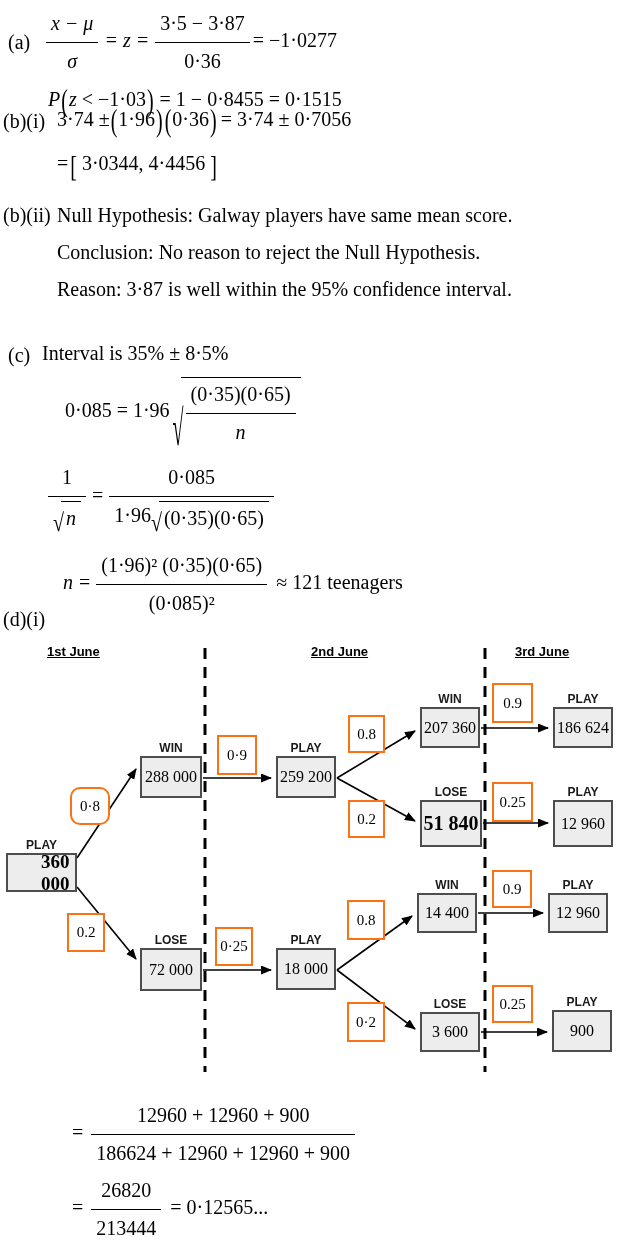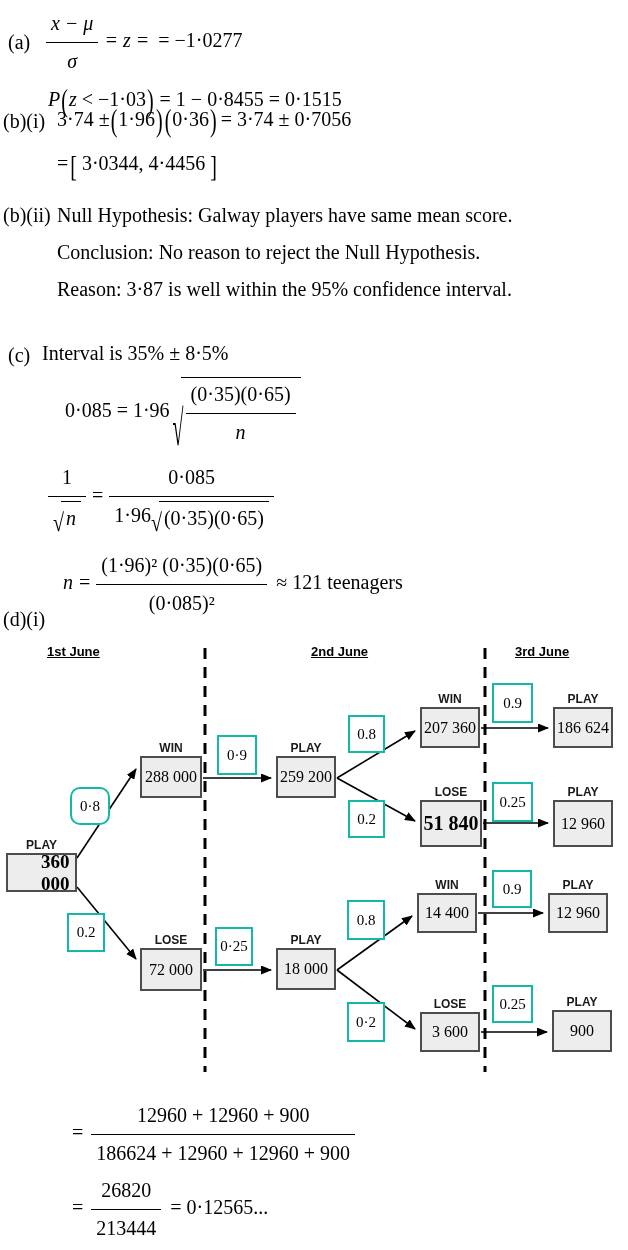--- a/index.html
+++ b/index.html
@@ -29,32 +29,32 @@
   .dash{stroke:#000;stroke-width:3;stroke-dasharray:11 8;}
   .arr{stroke:#000;stroke-width:1.6;}
   .thead{position:absolute;width:80px;text-align:left;font:700 13px "Liberation Sans",sans-serif;text-decoration:underline;}
   .tnode{position:absolute;background:#ededed;border:2px solid #4d4d4d;box-sizing:border-box;
          display:flex;align-items:center;justify-content:center;}
   .ttl{position:absolute;left:-12px;right:-12px;top:-17px;text-align:center;
        font:700 12px "Liberation Sans",sans-serif;color:#1a1a1a;}
   .tval{font-family:"Liberation Serif",serif;font-size:16px;}
   .v-big{font-size:19px;font-weight:700;margin-left:33px;}
   .v-large{font-size:20px;font-weight:700;}
-  .pbox{position:absolute;background:#fff;border:2px solid #14b8a6;box-sizing:border-box;
+  .pbox{position:absolute;background:#fff;border:2px solid #f97316;box-sizing:border-box;
         display:flex;align-items:center;justify-content:center;
         font-family:"Liberation Serif",serif;font-size:15px;}
 </style>
 </head>
 <body>
 
 <div class="page">
 
   <div class="sec" style="top:8px;left:8px;">
     <div class="mrow">
-      <span class="plab w36">(a)</span><span class="frac"><span class="num it">x − μ</span><span class="den it">σ</span></span><span class="mx it">= z =</span><span class="mxs">= −1·0277</span>
+      <span class="plab w36">(a)</span><span class="frac"><span class="num it">x − μ</span><span class="den it">σ</span></span><span class="mx it">= z =</span><span class="frac"><span class="num">3·5 − 3·87</span><span class="den">0·36</span></span><span class="mxs">= −1·0277</span>
     </div>
     <div class="mrow" style="margin-left:40px;margin-top:6px;line-height:1.6;">
       <span class="it">P</span><span class="bigp">(</span><span class="it">z</span><span> &lt; −1·03</span><span class="bigp">)</span><span> = 1 − 0·8455 = 0·1515</span>
     </div>
   </div>
 
   <div class="sec" style="top:102px;left:3px;">
     <div class="mrow" style="line-height:1.7;">
       <span class="plab w52">(b)(i)</span><span>3·74 ±</span><span class="bigp">(</span><span>1·96</span><span class="bigp">)</span><span class="bigp">(</span><span>0·36</span><span class="bigp">)</span><span class="mxs">= 3·74 ± 0·7056</span>
     </div>

